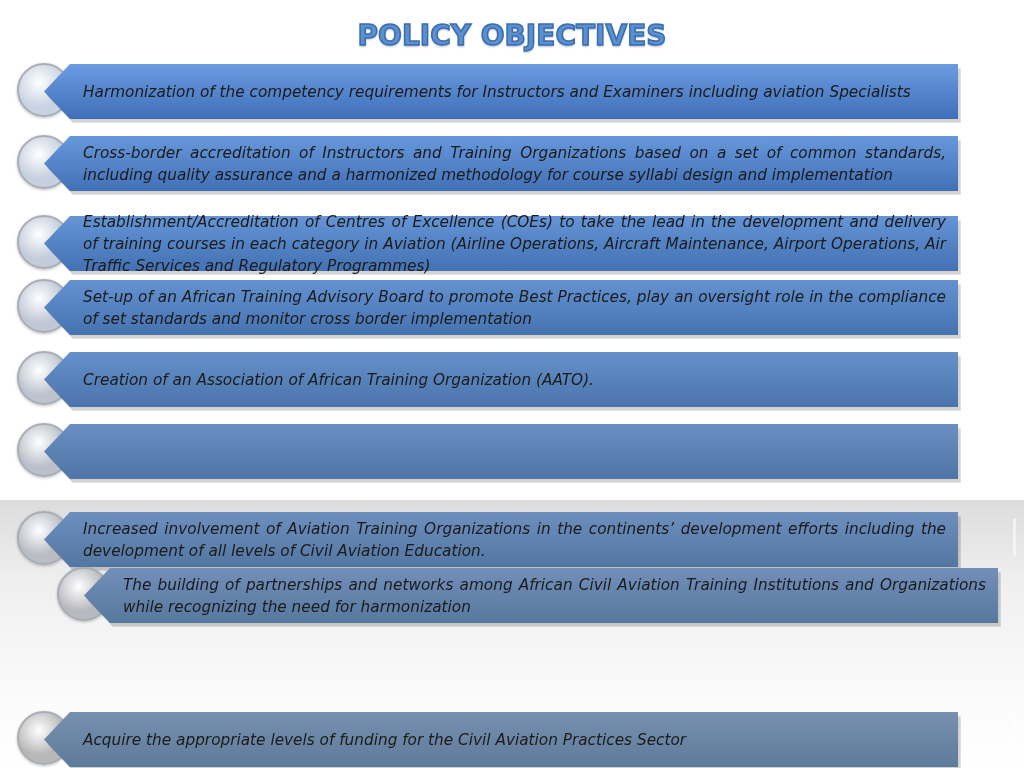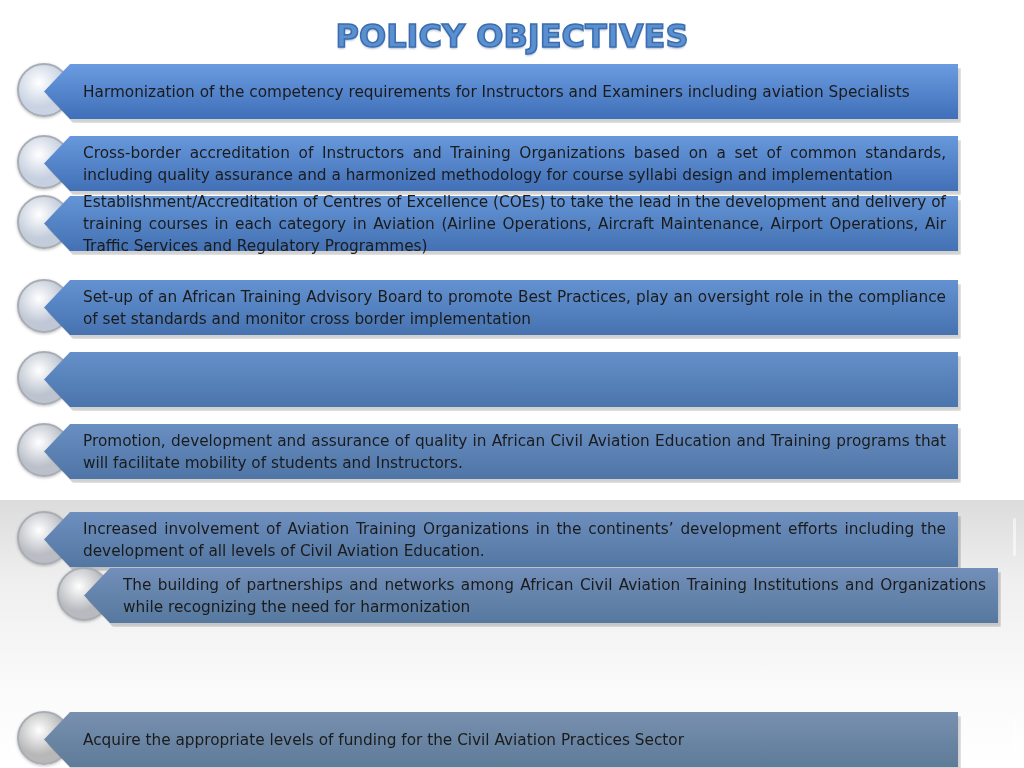--- a/index.html
+++ b/index.html
@@ -16,21 +16,21 @@
       position: absolute;
       left: 0; top: 500px; width: 1024px; height: 268px;
       background: linear-gradient(to bottom, #dcdcdc 0%, #efefef 30%, #fafafa 70%, #ffffff 100%);
     }
     .title {
       position: absolute;
       top: 10px; left: 0; width: 1024px;
       text-align: center;
       font-family: "DejaVu Sans", sans-serif;
       font-weight: bold;
-      font-size: 32px;
+      font-size: 28px;
       letter-spacing: 0px;
       color: #5a8fd0;
       -webkit-text-stroke: 1.5px #3a6cae;
       text-shadow: 0 2px 2px rgba(60,90,140,0.35);
       line-height: 52px;
     }
     .rows {
       position: absolute;
       left: 0; top: 0; width: 1024px; height: 768px;
     }
@@ -77,20 +77,21 @@
       left: 83px; top: 2px;
       width: 863px; height: 55px;
       display: flex; align-items: center;
       z-index: 3;
       font-family: "DejaVu Sans", sans-serif;
       font-size: 15.3px;
       line-height: 22px;
       color: #1b1b1b;
       text-align: justify;
       text-align-last: left;
+      font-style: italic;
     }
     .banner-text span { display: block; width: 100%; }
   </style>
 </head>
 <body>
 
 <div class="bg-band"></div>
 
 <div class="title">POLICY OBJECTIVES</div>
 
@@ -107,21 +108,21 @@
   </div>
   <div class="row" style="top: 134px; padding-left: 10px;">
     <div class="circle" style="background: radial-gradient(circle at 40% 35%, rgb(255, 255, 255) 0%, rgb(198, 208, 224) 55%, rgb(198, 208, 224) 100%);"></div>
     <div class="banner-shadow"></div>
     <div class="banner" style="background: linear-gradient(rgb(104, 152, 220) 0%, rgb(65, 112, 182) 100%);"></div>
     <div class="banner-gloss"></div>
     <div class="banner-text">
         <span>Cross-border accreditation of Instructors and Training Organizations based on a set of common standards, including quality assurance and a harmonized methodology for course syllabi design and implementation</span>
       </div>
   </div>
-  <div class="row" style="top: 194px;">
+  <div class="row" style="top: 214px;">
     <div class="circle" style="background: radial-gradient(circle at 40% 35%, rgb(255, 255, 255) 0%, rgb(195, 204, 219) 55%, rgb(195, 204, 219) 100%);"></div>
     <div class="banner-shadow"></div>
     <div class="banner" style="background: linear-gradient(rgb(101, 149, 214) 0%, rgb(67, 113, 179) 100%);"></div>
     <div class="banner-gloss"></div>
     <div class="banner-text">
         <span>Establishment/Accreditation of Centres of Excellence (COEs) to take the lead in the development and delivery of training courses in each category in Aviation (Airline Operations, Aircraft Maintenance, Airport Operations, Air Traffic Services and Regulatory Programmes)</span>
       </div>
   </div>
   <div class="row" style="top: 278px;">
     <div class="circle" style="background: radial-gradient(circle at 40% 35%, rgb(255, 255, 255) 0%, rgb(192, 200, 214) 55%, rgb(192, 200, 214) 100%);"></div>
@@ -130,29 +131,29 @@
     <div class="banner-gloss"></div>
     <div class="banner-text">
         <span>Set-up of an African Training Advisory Board to promote Best Practices, play an oversight role in the compliance of set standards and monitor cross border implementation</span>
       </div>
   </div>
   <div class="row" style="top: 350px;">
     <div class="circle" style="background: radial-gradient(circle at 40% 35%, rgb(255, 255, 255) 0%, rgb(189, 196, 208) 55%, rgb(189, 196, 208) 100%);"></div>
     <div class="banner-shadow"></div>
     <div class="banner" style="background: linear-gradient(rgb(102, 144, 201) 0%, rgb(74, 116, 171) 100%);"></div>
     <div class="banner-gloss"></div>
+    <div class="banner-text">
+        <span>Creation of an Association of African Training Organization (AATO).</span>
+      </div>
   </div>
   <div class="row" style="top: 422px;">
     <div class="circle" style="background: radial-gradient(circle at 40% 35%, rgb(255, 255, 255) 0%, rgb(187, 192, 202) 55%, rgb(187, 192, 202) 100%);"></div>
     <div class="banner-shadow"></div>
     <div class="banner" style="background: linear-gradient(rgb(106, 143, 195) 0%, rgb(78, 117, 166) 100%);"></div>
     <div class="banner-gloss"></div>
-    <div class="banner-text">
-        <span>Promotion, development and assurance of quality in African Civil Aviation Education and Training programs that will facilitate mobility of students and Instructors.</span>
-      </div>
   </div>
   <div class="row" style="top: 510px;">
     <div class="circle" style="background: radial-gradient(circle at 40% 35%, rgb(255, 255, 255) 0%, rgb(186, 189, 196) 55%, rgb(186, 189, 196) 100%);"></div>
     <div class="banner-shadow"></div>
     <div class="banner" style="background: linear-gradient(rgb(110, 143, 190) 0%, rgb(82, 118, 162) 100%);"></div>
     <div class="banner-gloss"></div>
     <div class="banner-text">
         <span>Increased involvement of Aviation Training Organizations in the continents’ development efforts including the development of all levels of Civil Aviation Education.</span>
       </div>
   </div>

